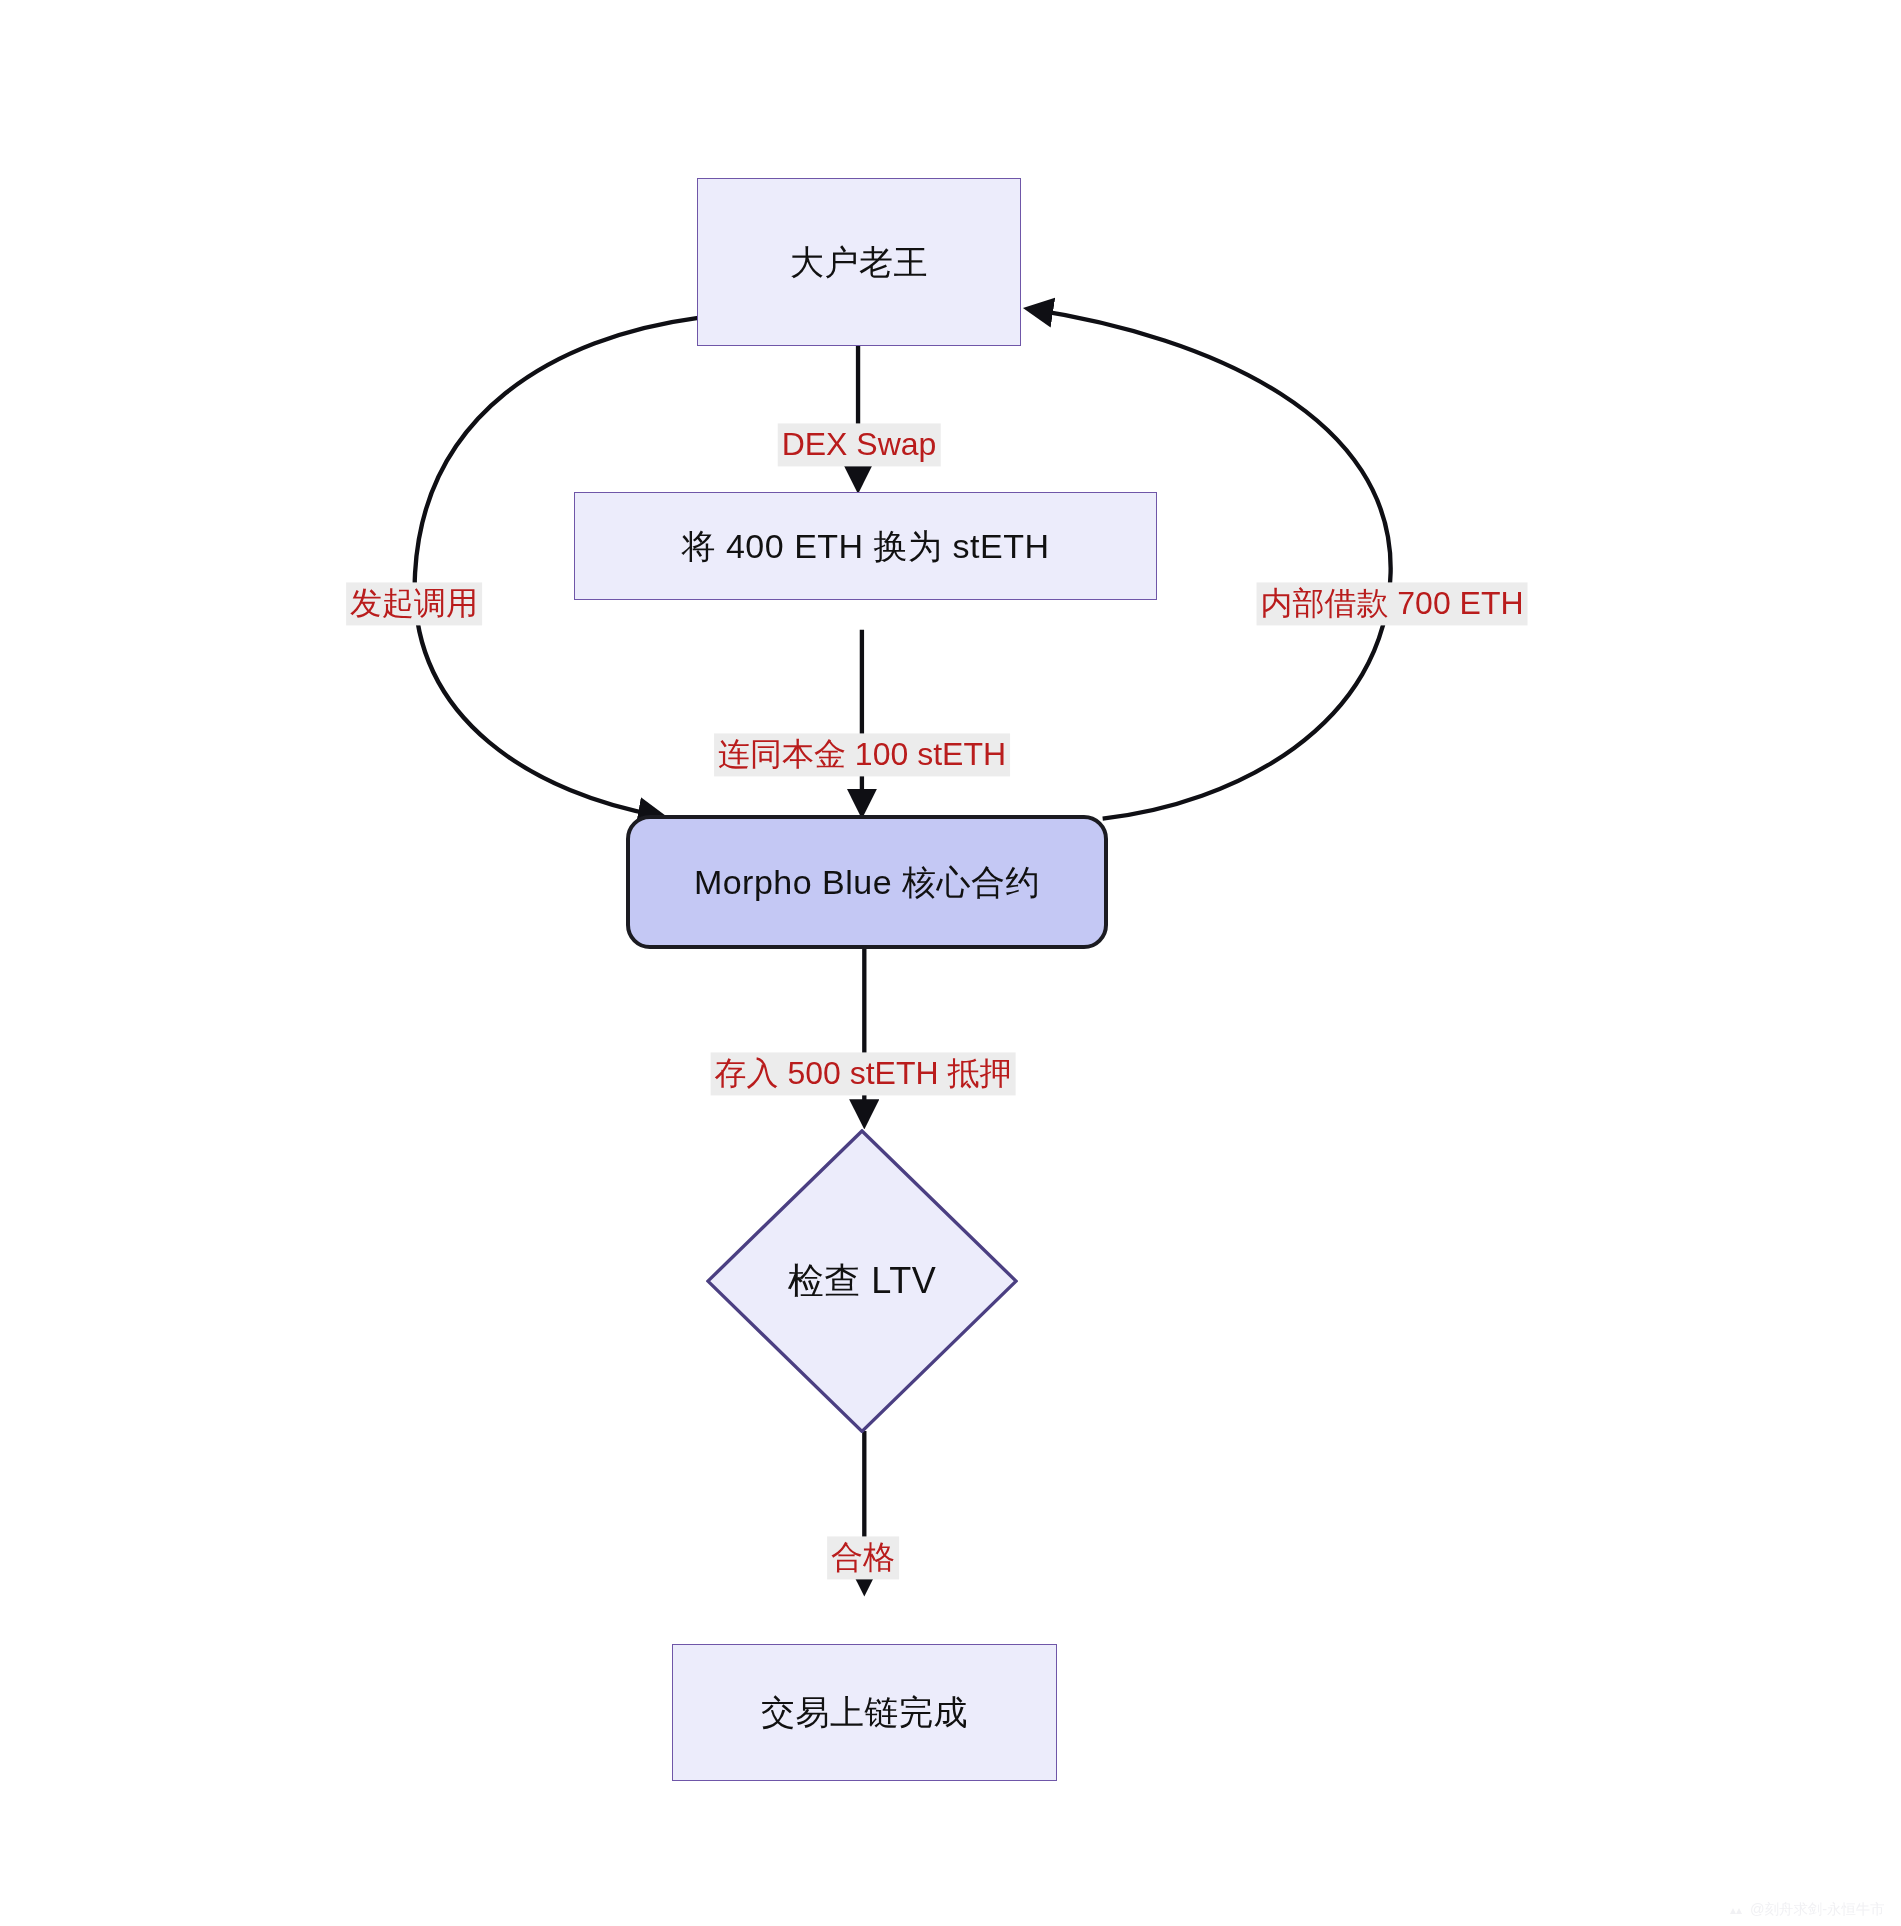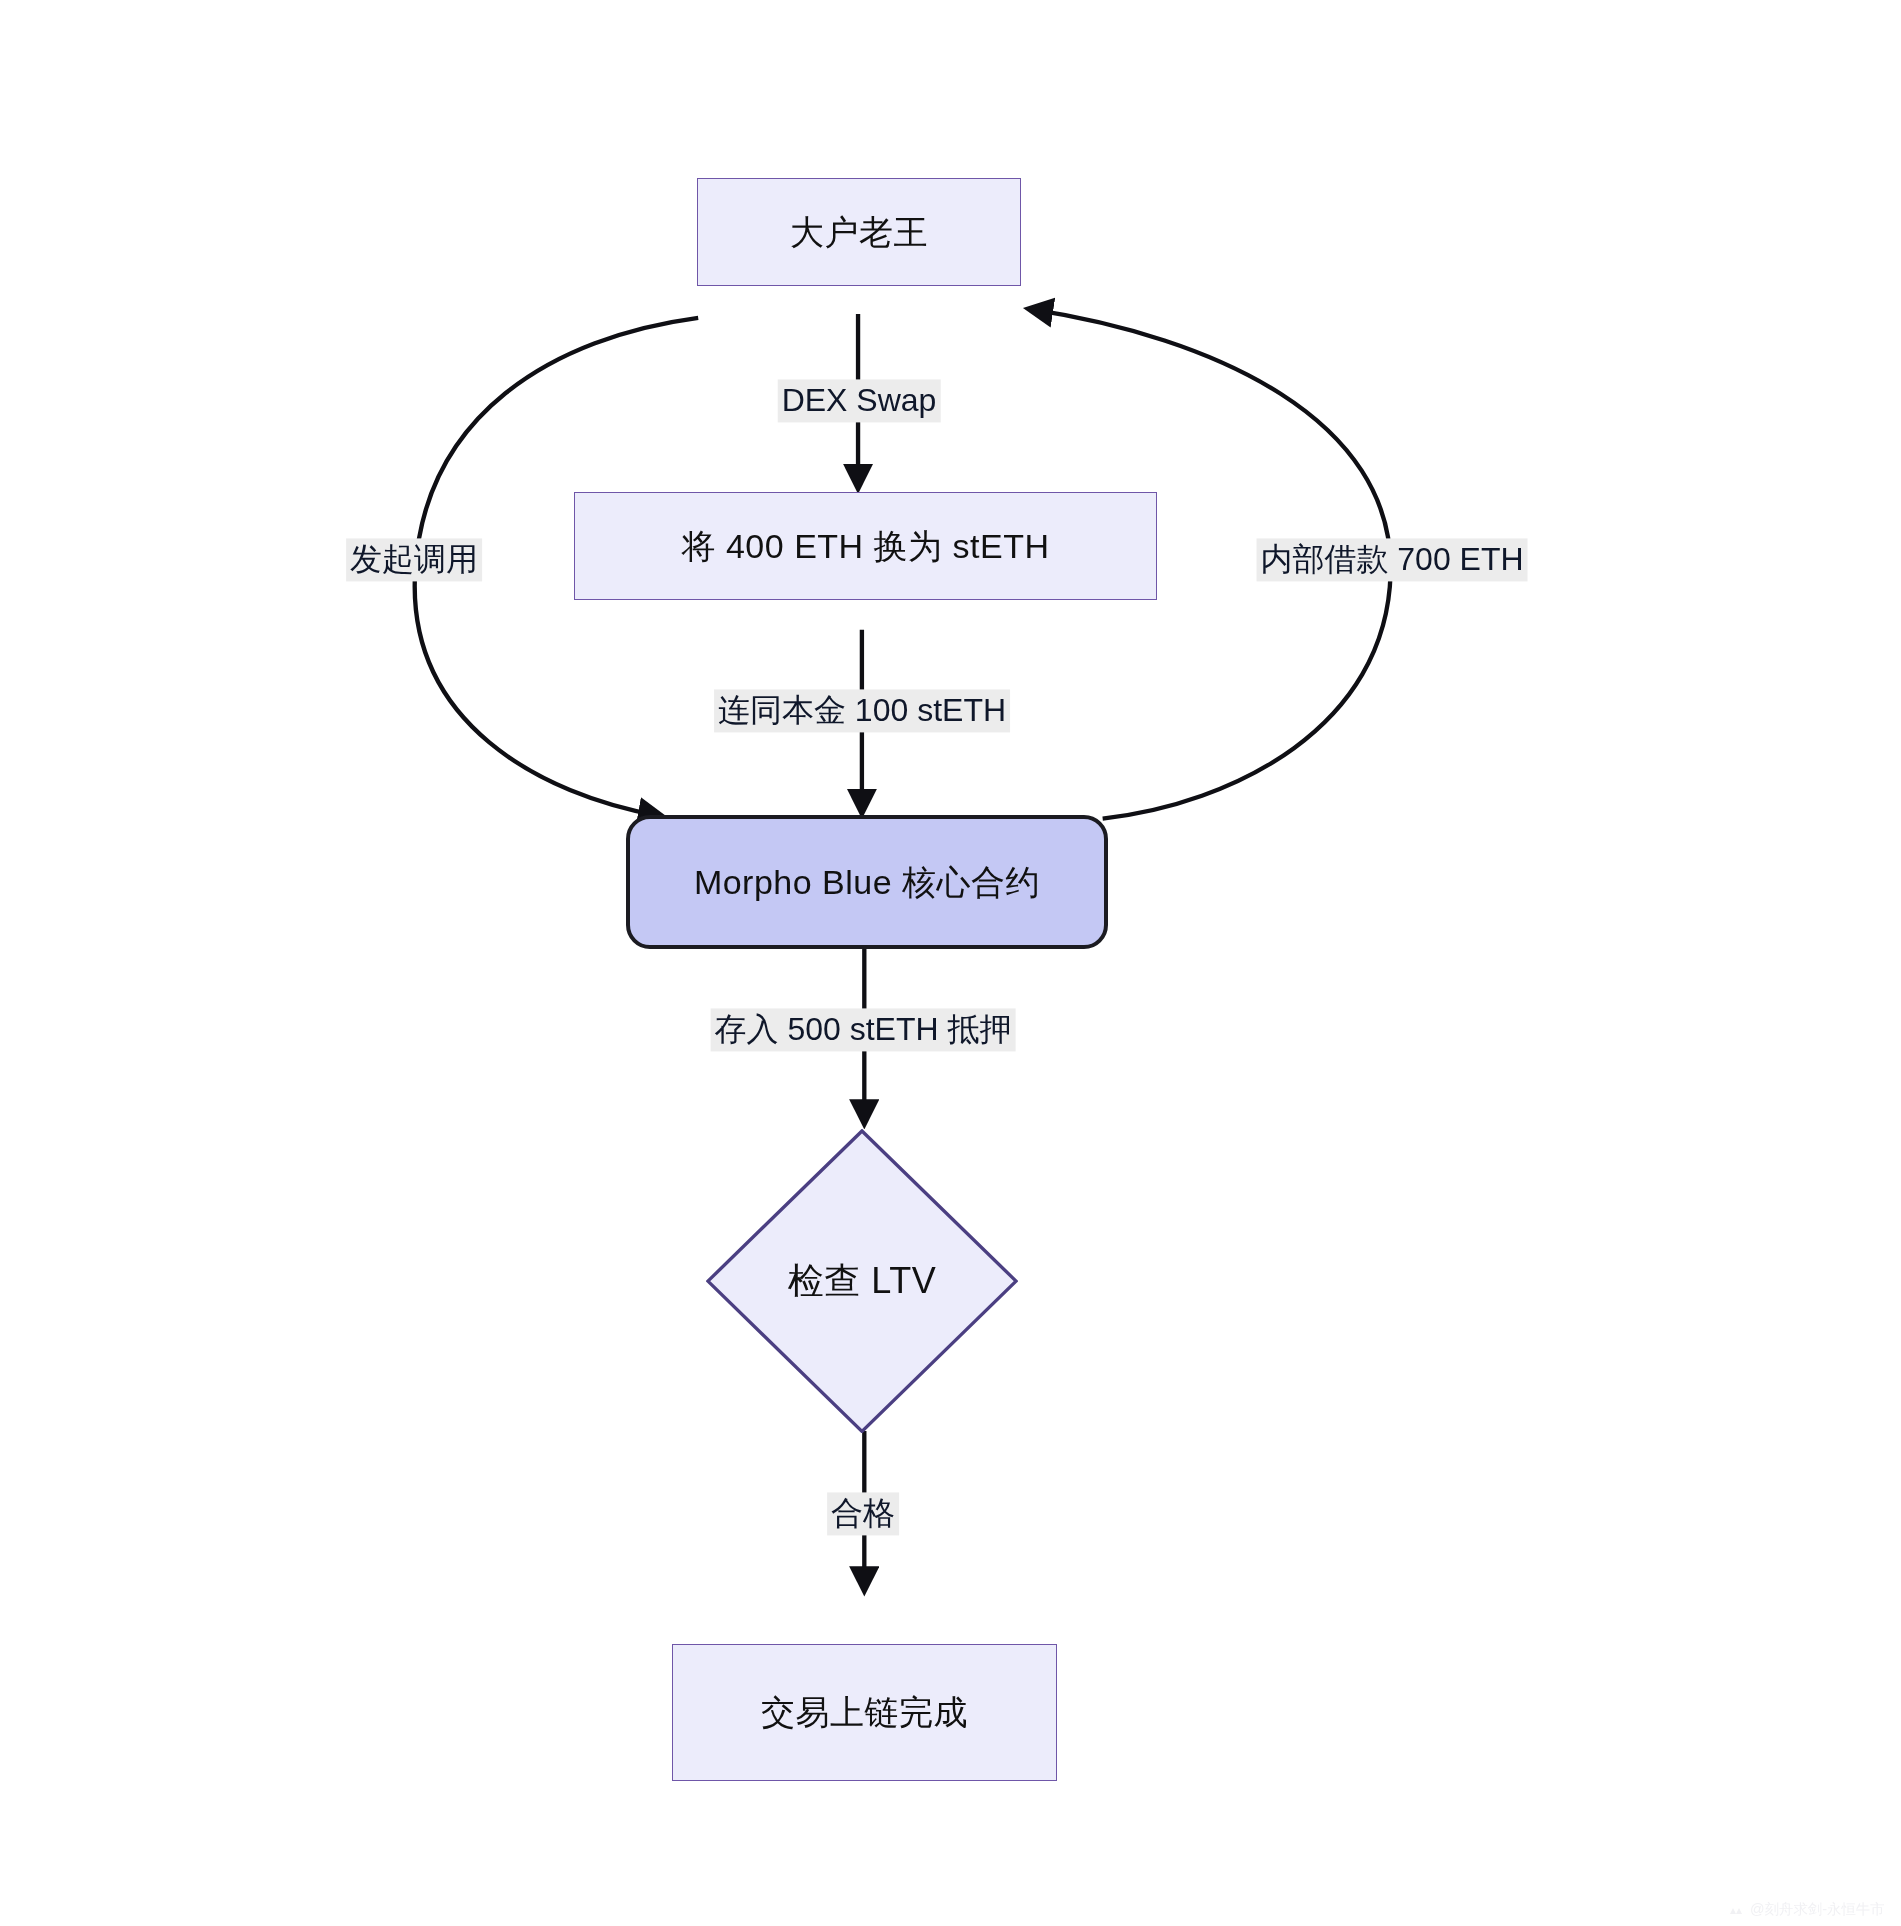--- a/index.html
+++ b/index.html
@@ -57,26 +57,27 @@
     align-items: center;
     justify-content: center;
     font-size: 36px;
     color: #111111;
     letter-spacing: 0.5px;
     white-space: nowrap;
   }
   .edge-label {
     position: absolute;
     background: #ececec;
-    color: #0f172a;
+    color: #b91c1c;
     font-size: 32px;
     line-height: 1.05;
     padding: 4.8px 3.9px;
     white-space: nowrap;
     transform: translate(-50%, -50%);
+    margin-top: 44px;
   }
   .watermark {
     position: absolute;
     right: 16.4px;
     bottom: 6.7px;
     font-size: 14.4px;
     color: #f1f1f4;
     white-space: nowrap;
     display: flex;
     align-items: center;
@@ -123,21 +124,21 @@
 
     <path d="M 2290 1700
              C 2560 1670, 2880 1510, 2888 1190
              C 2896 870, 2520 700, 2140 642" fill="none" stroke="#0f0f14" stroke-width="9" marker-end="url(#arrow)"></path>
 
     <path d="M 1795 1968 L 1795 2330" fill="none" stroke="#0f0f14" stroke-width="9" marker-end="url(#arrow)"></path>
 
     <path d="M 1795 2972 L 1795 3300" fill="none" stroke="#0f0f14" stroke-width="9" marker-end="url(#arrow)"></path>
   </svg>
 
-  <div class="node" style="left:697px; top:178px; width:324px; height:108px;text-align:center;">
+  <div class="node" style="left:697px; top:178px; width:324px; height:168px;text-align:center;">
     <span>大户老王</span>
   </div>
 
   <div class="node" style="left:574px; top:492px; width:583px; height:108px;">
     <span>将 400 ETH 换为 stETH</span>
   </div>
 
   <div class="node emphasis" style="left:626px; top:815px; width:482px; height:134px;border-radius:24px;">
     <span>Morpho Blue 核心合约</span>
   </div>

